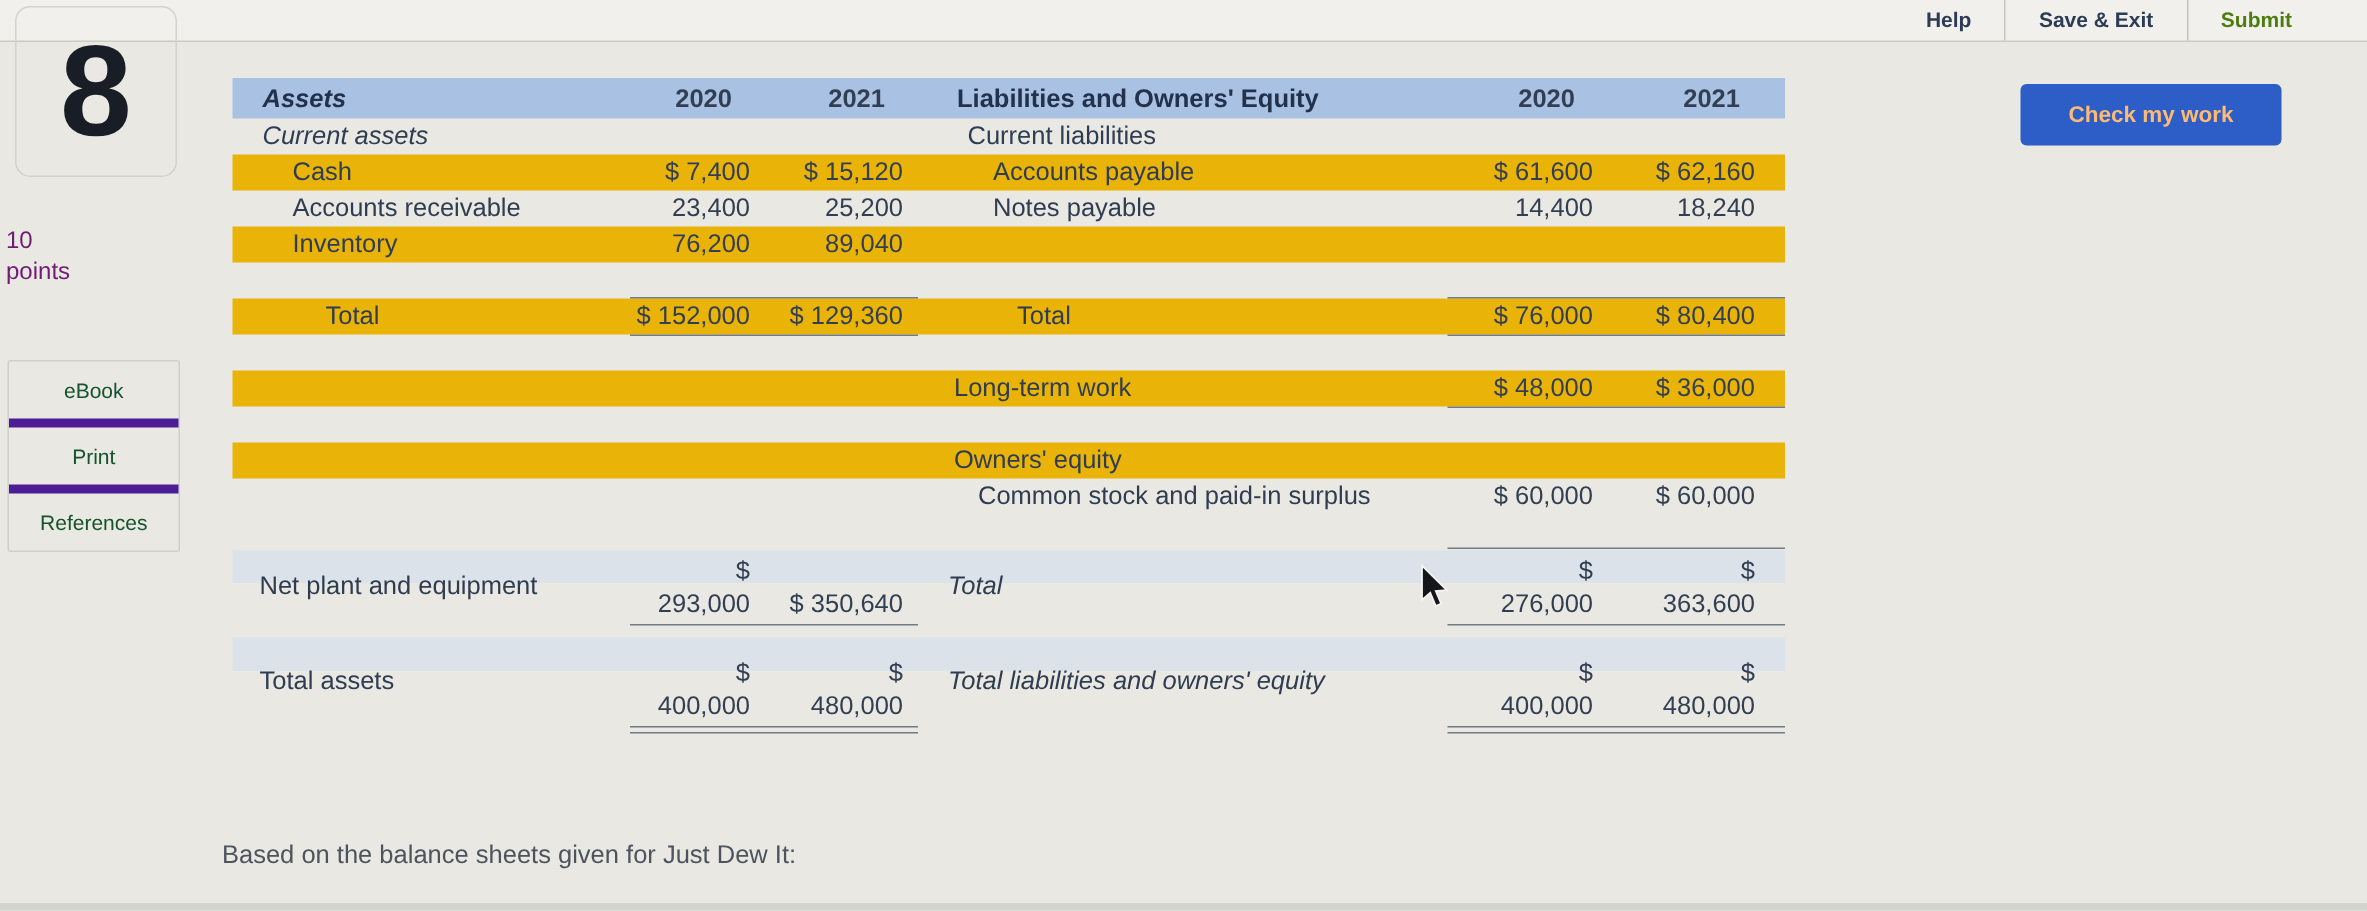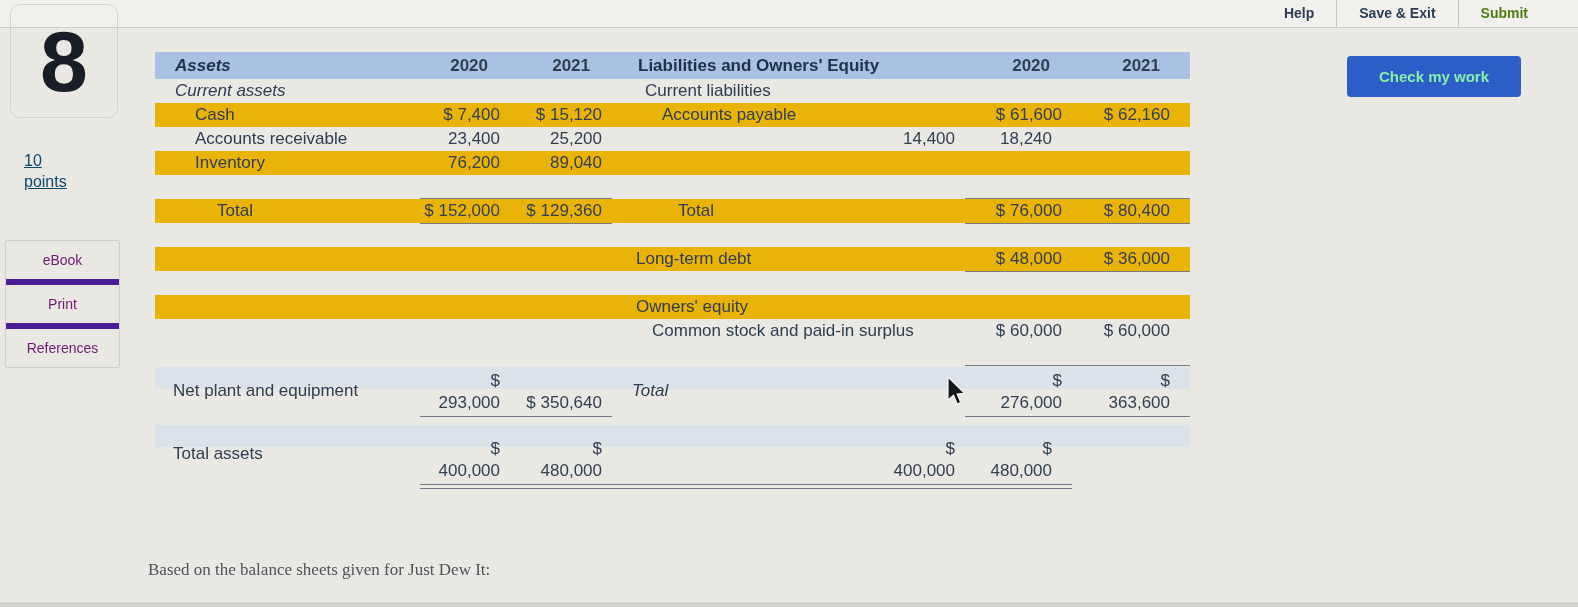--- a/index.html
+++ b/index.html
@@ -19,39 +19,39 @@
     font-size:14px;font-weight:bold;color:#2d3c55;
     padding:4px 22px;line-height:27px;cursor:pointer;white-space:nowrap;
   }
   .topbar .tb-item.submit{color:#4d7c0f;}
   .topbar .tb-sep{width:1px;height:27px;background:#c2c6c2;}
   .topbar .tb-end{width:28px;}
   
   .check-btn{
     position:absolute;left:1347px;top:56px;width:174px;height:41px;
     background:#2d5ec7;border:none;border-radius:4px;
-    color:#86efac;font-weight:bold;font-size:15px;
+    color:#fdba74;font-weight:bold;font-size:15px;
     font-family:"Liberation Sans", sans-serif;
     display:flex;align-items:center;justify-content:center;cursor:pointer;
   }
   
   .qbox{
     position:absolute;left:10px;top:4px;width:106px;height:112px;
     border:1px solid #d3d2cb;border-radius:10px;
     display:flex;align-items:center;justify-content:center;
   }
   .qnum{font-size:86px;font-weight:600;color:#191d25;line-height:100px;}
-  .points{position:absolute;left:24px;top:150px;color:#0c4a6e;font-size:16px;line-height:21px;text-decoration:underline;}
+  .points{position:absolute;left:4px;top:150px;color:#701a75;font-size:16px;line-height:21px;}
   .tools{
     position:absolute;left:5px;top:240px;width:113px;
     border:1px solid #d0cfc9;border-radius:2px;background:transparent;
   }
   .tool-item{
     height:38px;display:flex;align-items:center;justify-content:center;
-    font-size:14px;color:#701a75;cursor:pointer;
+    font-size:14px;color:#14532d;cursor:pointer;
   }
   .tool-item + .tool-item{border-top:6px solid #4c1d95;}
   
   .sheet{position:absolute;left:155px;top:52px;width:1035px;}
   .row{
     display:grid;
     grid-template-columns:265px 90px 102px 353px 107px 118px;
     height:24px;align-items:center;
   }
   .row.stripe{background:#eab308;}
@@ -81,21 +81,21 @@
   .pl50{padding-left:50px;} .pl62{padding-left:62px;} .pl66{padding-left:66px;}
   .rt{border-top:1px solid #717a85;}
   .rb{border-bottom:1px solid #717a85;}
   .dbl{position:relative;border-bottom:1px solid #717a85;}
   .dbl::after{
     content:"";position:absolute;left:0;right:0;bottom:-5px;height:1px;background:#717a85;
   }
   .tall .c,.tall2 .c{align-items:flex-end;padding-bottom:2px;}
   .tall .lab,.tall2 .lab{align-items:center;padding-bottom:0;}
   
-  .caption{position:absolute;left:148px;top:560px;font-size:17px;color:#4d545e;font-family:Liberation Serif, serif;}
+  .caption{position:absolute;left:148px;top:560px;font-size:17px;color:#4d545e;}
   
   .cursor{position:absolute;left:946px;top:376px;pointer-events:none;}
   
   .bottom-strip{position:absolute;left:0;bottom:0;width:1578px;height:5px;background:#d2d5cd;}
 </style>
 </head>
 <body>
 
 <div class="topbar">
   <div class="tb-item">Help</div>
@@ -147,20 +147,21 @@
     <div class="c val">$ 15,120</div>
     <div class="c lab pl50">Accounts payable</div>
     <div class="c val">$ 61,600</div>
     <div class="c val v6">$ 62,160</div>
   </div>
 
   <div class="row">
     <div class="c lab pl40">Accounts receivable</div>
     <div class="c val">23,400</div>
     <div class="c val">25,200</div>
+    <div class="c lab pl50">Notes payable</div>
     <div class="c val">14,400</div>
     <div class="c val v6">18,240</div>
   </div>
 
   <div class="row stripe">
     <div class="c lab pl40">Inventory</div>
     <div class="c val">76,200</div>
     <div class="c val">89,040</div>
     <div class="c lab pl50"></div>
     <div class="c val"></div>
@@ -191,21 +192,21 @@
     <div class="c val"></div>
     <div class="c lab pl24"></div>
     <div class="c val"></div>
     <div class="c val v6"></div>
   </div>
 
   <div class="row stripe">
     <div class="c lab pl20"></div>
     <div class="c val"></div>
     <div class="c val"></div>
-    <div class="c lab pl24">Long-term debt</div>
+    <div class="c lab pl24">Long-term work</div>
     <div class="c val rb">$ 48,000</div>
     <div class="c val v6 rb">$ 36,000</div>
   </div>
 
   <div class="row">
     <div class="c lab pl20"></div>
     <div class="c val"></div>
     <div class="c val"></div>
     <div class="c lab pl24"></div>
     <div class="c val"></div>
@@ -253,20 +254,21 @@
   </div>
 
   <div class="row spacer"></div>
 
   <div class="row tall2">
     <div class="c lab pl18">Total assets</div>
     <div class="c val dbl">$
 400,000</div>
     <div class="c val dbl">$
 480,000</div>
+    <div class="c lab pl20">Total liabilities and owners' equity</div>
     <div class="c val dbl">$
 400,000</div>
     <div class="c val v6 dbl">$
 480,000</div>
   </div>
 
 </div>
 
 <div class="caption">Based on the balance sheets given for Just Dew It:</div>
 

